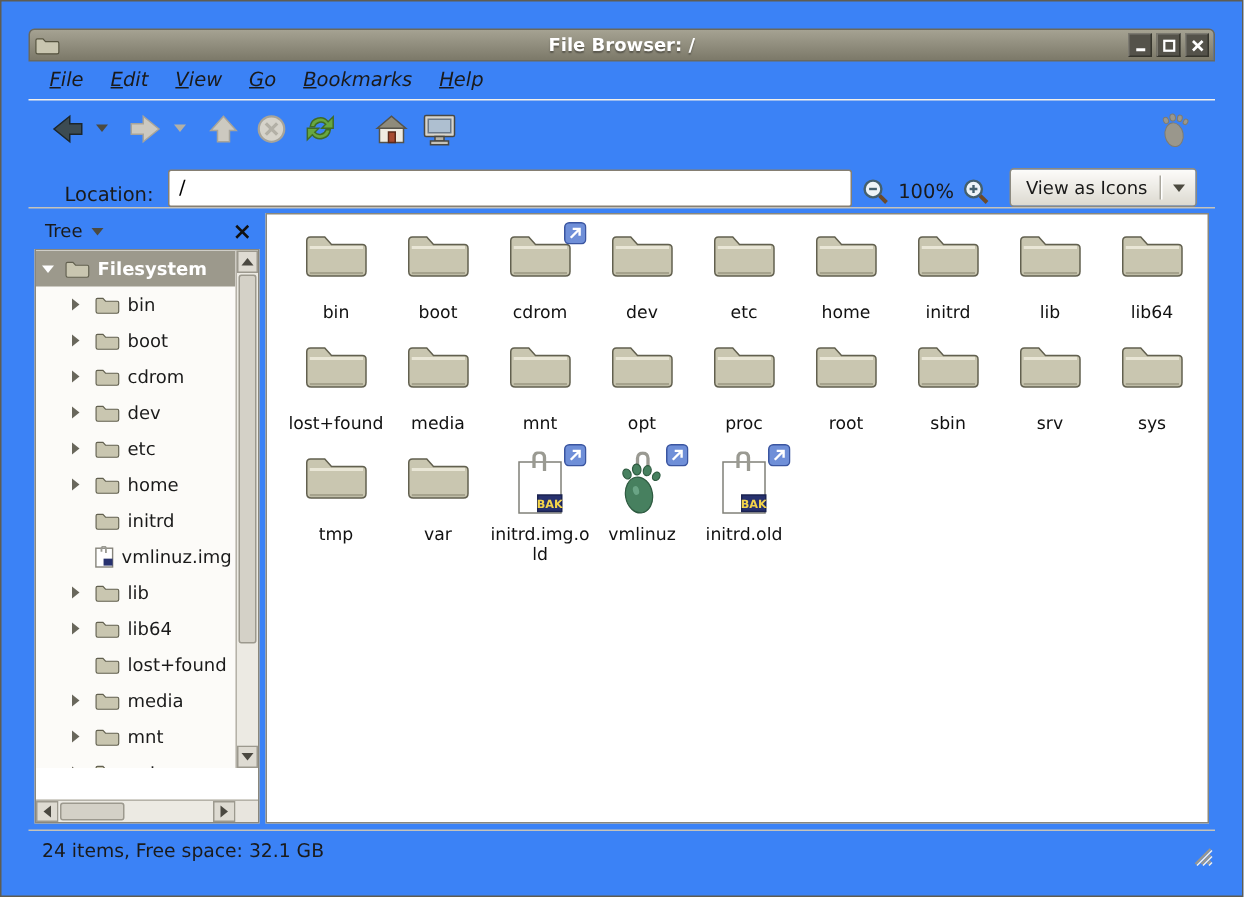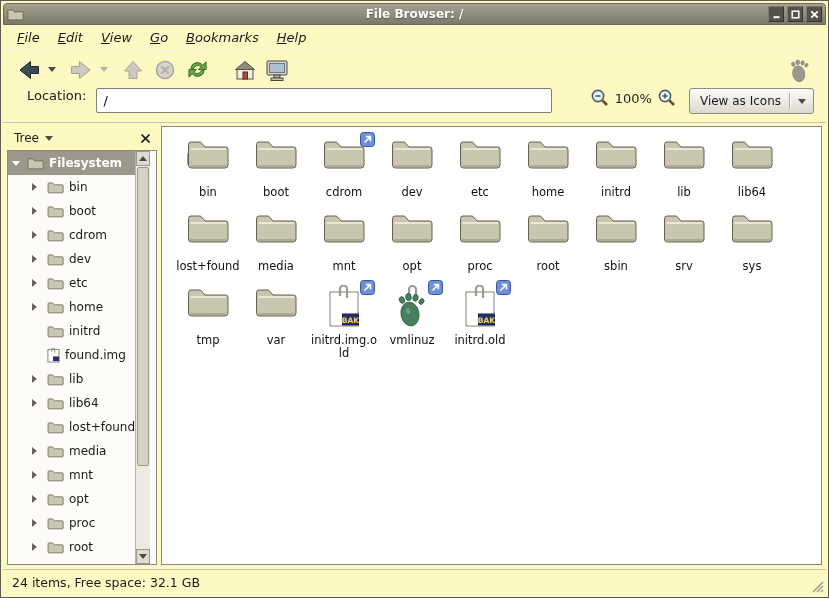--- a/index.html
+++ b/index.html
@@ -1,20 +1,20 @@
 <!DOCTYPE html>
 <html><head>
 <meta charset="utf-8">
 <style>
   * { box-sizing: border-box; }
   html,body { margin:0; padding:0; }
   body { background:#cfccc5; font-family:"DejaVu Sans", sans-serif; }
 
-  .frame { width:829px; height:598px; background:#fef9c3; border:1px solid #5e5c52;
-           padding:2px; display:flex; flex-direction:column; }
+  .frame { width:829px; height:598px; background:#3b82f6; border:1px solid #5e5c52;
+           padding:18px; display:flex; flex-direction:column; }
 
   
   .titlebar { flex:0 0 22px; background:linear-gradient(#a5a292,#7c7969);
               border:1px solid #6b695c; border-radius:4px 4px 0 0;
               display:flex; align-items:center; padding:0 3px; position:relative; }
   .title-text { position:absolute; left:0; right:0; text-align:center; color:#fff;
                 font-weight:bold; font-size:12px; text-shadow:0 1px 1px rgba(0,0,0,.35); }
   .title-icon { width:17px; height:15px; z-index:1; display:flex; }
   .win-btns { margin-left:auto; display:flex; gap:3px; z-index:1; }
   .wbtn { width:16px; height:16px; background:#54524a; border:1px solid #35342c;
@@ -33,21 +33,21 @@
   .tchev { width:13px; height:30px; display:flex; align-items:center; justify-content:center;
            cursor:pointer; margin-right:7px; }
   .chev { width:0; height:0; border-left:4px solid transparent; border-right:4px solid transparent;
           border-top:5px solid #4c4a40; }
   .tchev.disabled .chev { border-top-color:#b3b0a6; }
   .tsep { width:16px; }
   .spacer { flex:1; }
   .throbber { display:flex; margin-right:4px; }
 
   
-  .locationbar { flex:0 0 35px; display:flex; align-items:flex-start; padding:0 12px 0 24px;
+  .locationbar { flex:0 0 35px; display:flex; align-items:flex-end; padding:0 12px 0 24px;
                  border-bottom:1px solid #c6c3ba; }
   .loc-label { font-size:13px; color:#1a1a1a; margin-right:10px; }
   .location-input { width:456px; height:25px; border:1px solid #867f72; border-radius:2px;
                     background:#fff; font:13px "DejaVu Sans", sans-serif; padding:0 6px; color:#000; }
   .zoomgrp { display:flex; align-items:center; gap:5px; margin-left:auto; }
   .zbtn { width:20px; height:20px; cursor:pointer; display:flex; }
   .zoom-level { font-size:13px; color:#1a1a1a; }
   .viewas { margin-left:12px; height:26px; border:1px solid #8d8a7f; border-radius:3px;
             background:linear-gradient(#fdfcfa,#dcd9d0); display:flex; align-items:center;
             padding:0 7px 0 10px; gap:8px; cursor:pointer; }
@@ -56,21 +56,21 @@
 
   
   .bodyarea { flex:1; display:flex; min-height:0; padding:3px 4px 4px 4px; gap:4px; }
 
   
   .sidebar { flex:0 0 150px; width:150px; display:flex; flex-direction:column; min-height:0; }
   .side-header { flex:0 0 24px; display:flex; align-items:center; padding:0 2px 0 7px; }
   .side-title { font-size:12px; color:#1a1a1a; cursor:pointer; display:flex; align-items:center; gap:6px; }
   .side-close { margin-left:auto; width:20px; height:20px; display:flex; align-items:center;
                 justify-content:center; cursor:pointer; }
-  .tree-wrap { flex:1; min-height:0; border:1px solid #8a877c; display:flex; flex-direction:row; background:#fff;gap:21px; }
+  .tree-wrap { flex:1; min-height:0; border:1px solid #8a877c; display:flex; flex-direction:column; background:#fff;gap:21px; }
   .tree-main { flex:1; display:flex; min-height:0; }
   .tree { flex:1; overflow:hidden; background:#fcfbf8; }
   .tree-row { height:24px; display:flex; align-items:center; padding-left:24px; gap:5px;
               cursor:pointer; white-space:nowrap; }
   .tree-row.root-row { padding-left:4px; background:#9c998c; }
   .root-label { color:#fff !important; font-weight:bold; }
   .tree-label { font-size:12px; color:#1a1a1a; overflow:hidden; }
   .expander { width:10px; flex:0 0 10px; display:flex; }
   .expander::before { content:""; width:0; height:0; border-top:4px solid transparent;
                       border-bottom:4px solid transparent; border-left:5px solid #69675c; }
@@ -367,21 +367,21 @@
               <div class="tree-row" data-type="file" data-expander="false">
                 <span class="expander"></span>
 
                 <span class="ticon ticon-file">
                   <svg width="13" height="15" viewBox="0 0 14 16">
                     <rect x="1" y="1.5" width="12" height="13.5" fill="#fff" stroke="#85837a"></rect>
                     <rect x="6.5" y="9" width="6.5" height="5" fill="#27316e"></rect>
                     <path d="M5 4 V1.8 a1.6 1.6 0 0 1 3.2 0 V5" fill="none" stroke="#9a9a92" stroke-width="1.3"></path>
                   </svg>
                 </span>
-                <span class="tree-label">found.img</span>
+                <span class="tree-label">vmlinuz.img</span>
               </div>
 
               <div class="tree-row" data-type="folder" data-expander="true">
                 <span class="expander"></span>
                 <span class="ticon ticon-folder">
                   <svg width="17" height="13" viewBox="0 0 44 34">
                     <path d="M2.5 7.5 Q2.5 5 5 5 H14.5 L19 10 H39.5 Q42 10 42 12.5 V28 Q42 31 39 31 H5.5 Q2.5 31 2.5 28 Z" fill="#c9c6b0" stroke="#62604f" stroke-width="2"></path>
                   </svg>
                 </span>
 

